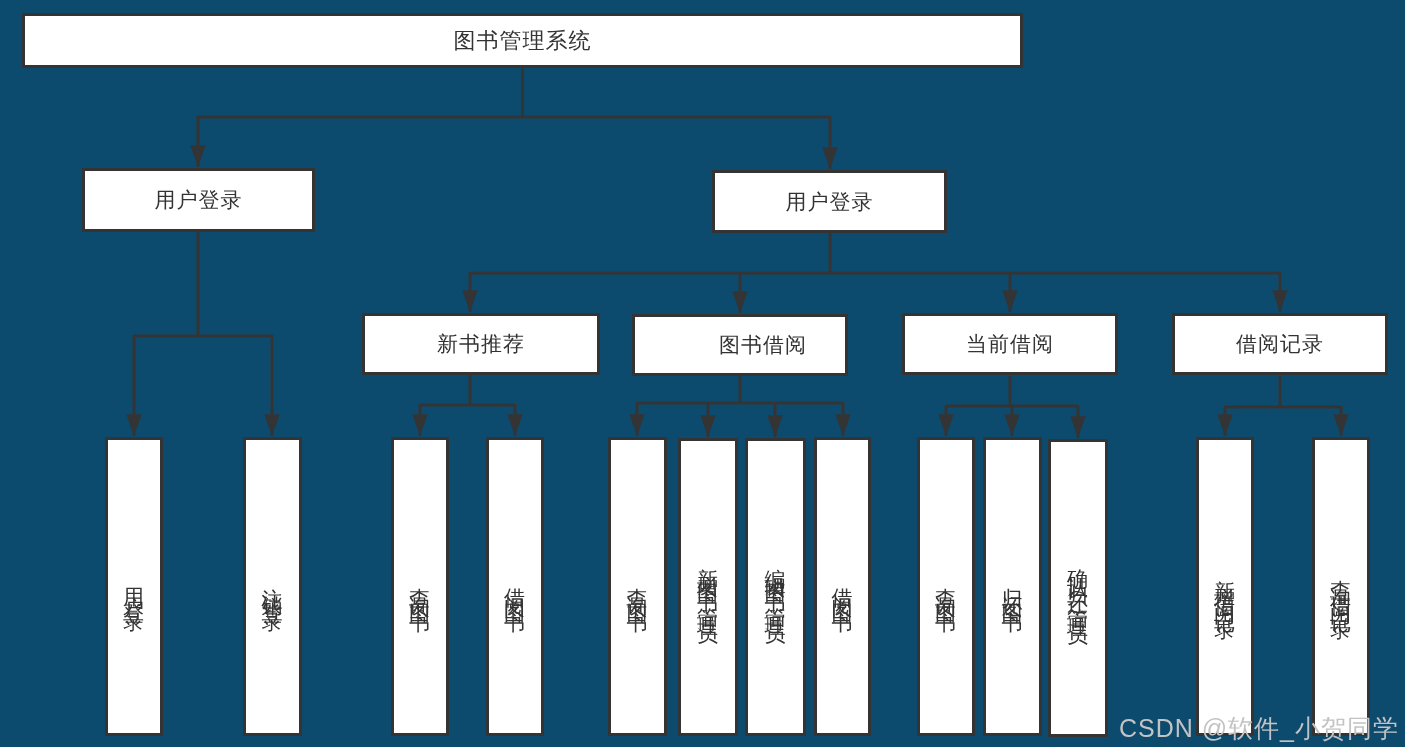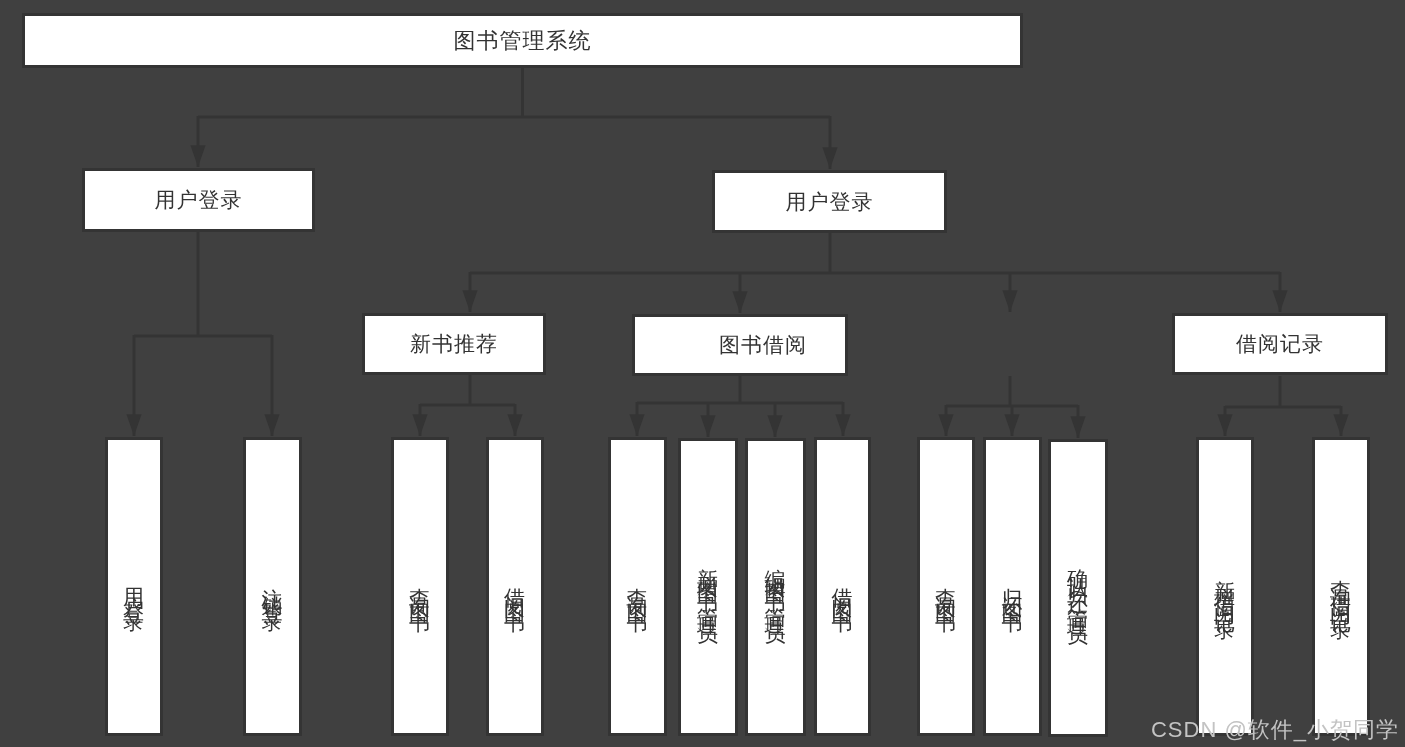--- a/index.html
+++ b/index.html
@@ -1,35 +1,35 @@
 <!DOCTYPE html>
 <html><head>
 <meta charset="utf-8">
 <style>
   html,body { margin:0; padding:0; background:#ffffff; }
   .canvas {
-    position:relative; width:1405px; height:747px; background:#404040;
+    position:relative; width:1405px; height:747px; background:#0c4a6e;
     font-family:"Liberation Sans", sans-serif; overflow:hidden;
   }
   .connectors { position:absolute; left:0; top:0; }
   .node {
     position:absolute; box-sizing:border-box; background:#ffffff;
     border:3px solid #343434; color:#333333;
     display:flex; align-items:center; justify-content:center;
     text-align:center;
   }
   .node.h { font-size:21px; letter-spacing:1px; }
   .node.h.title { font-size:22px; }
   .node.v {
     writing-mode:vertical-rl; text-orientation:mixed;
     font-size:21px; letter-spacing:8px; line-height:1;
   }
   .watermark {
     position:absolute; right:6px; bottom:2px;
-    font-size:22px; color:#c3c3c3; letter-spacing:1px;
+    font-size:25px; color:#c3c3c3; letter-spacing:1px;
     font-family:"Liberation Sans", sans-serif;
   }
 </style>
 </head>
 <body>
 
 <div class="canvas">
 
   <svg class="connectors" width="1405" height="747" viewBox="0 0 1405 747">
     <defs>
@@ -78,25 +78,28 @@
     <span>图书管理系统</span>
   </div>
 
   <div class="node h" style="left:82px; top:168px; width:233px; height:64px;">
     <span>用户登录</span>
   </div>
   <div class="node h" style="left:712px; top:170px; width:235px; height:63px;">
     <span>用户登录</span>
   </div>
 
-  <div class="node h" style="left:362px; top:313px; width:184px; height:62px;">
+  <div class="node h" style="left:362px; top:313px; width:238px; height:62px;">
     <span>新书推荐</span>
   </div>
   <div class="node h" style="left:632px; top:314px; width:216px; height:62px;padding-left:46px;">
     <span>图书借阅</span>
+  </div>
+  <div class="node h" style="left:902px; top:313px; width:216px; height:62px;">
+    <span>当前借阅</span>
   </div>
   <div class="node h" style="left:1172px; top:313px; width:216px; height:62px;">
     <span>借阅记录</span>
   </div>
 
   <div class="node v" style="left:105px; top:437px; width:58px; height:299px;">
     <span>用户登录</span>
   </div>
   <div class="node v" style="left:243px; top:437px; width:59px; height:299px;">
     <span>注销登录</span>

